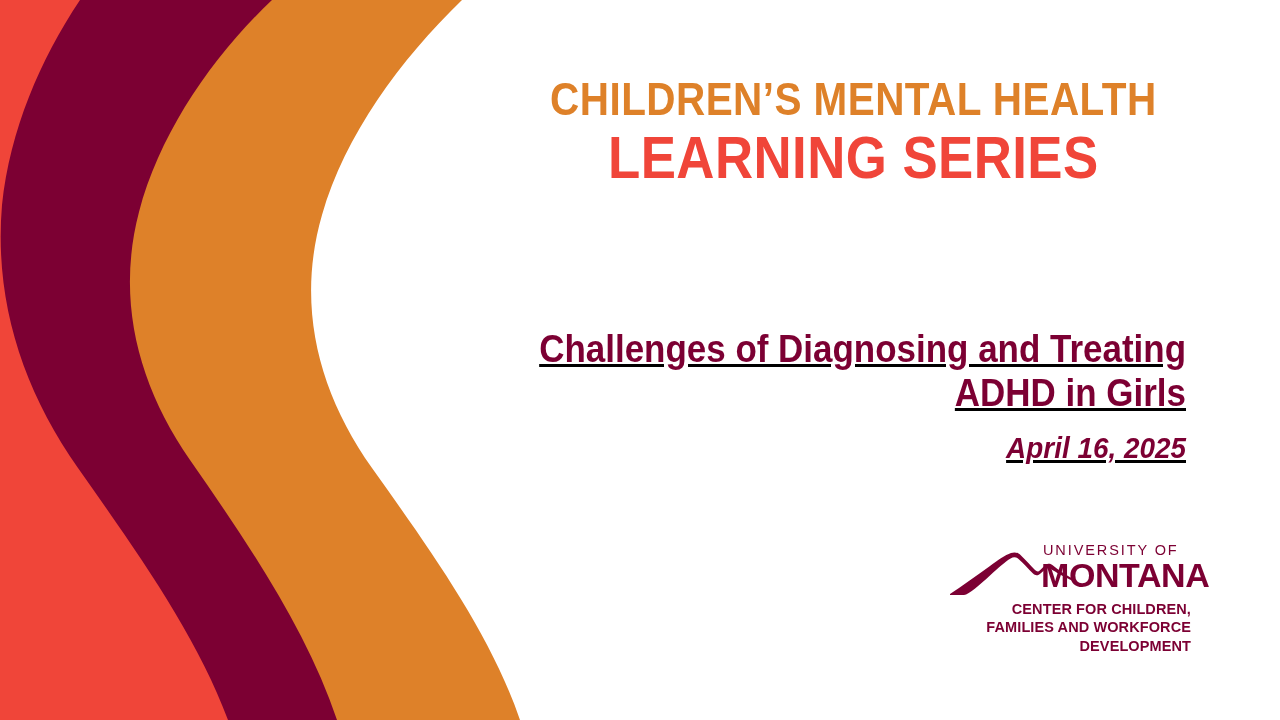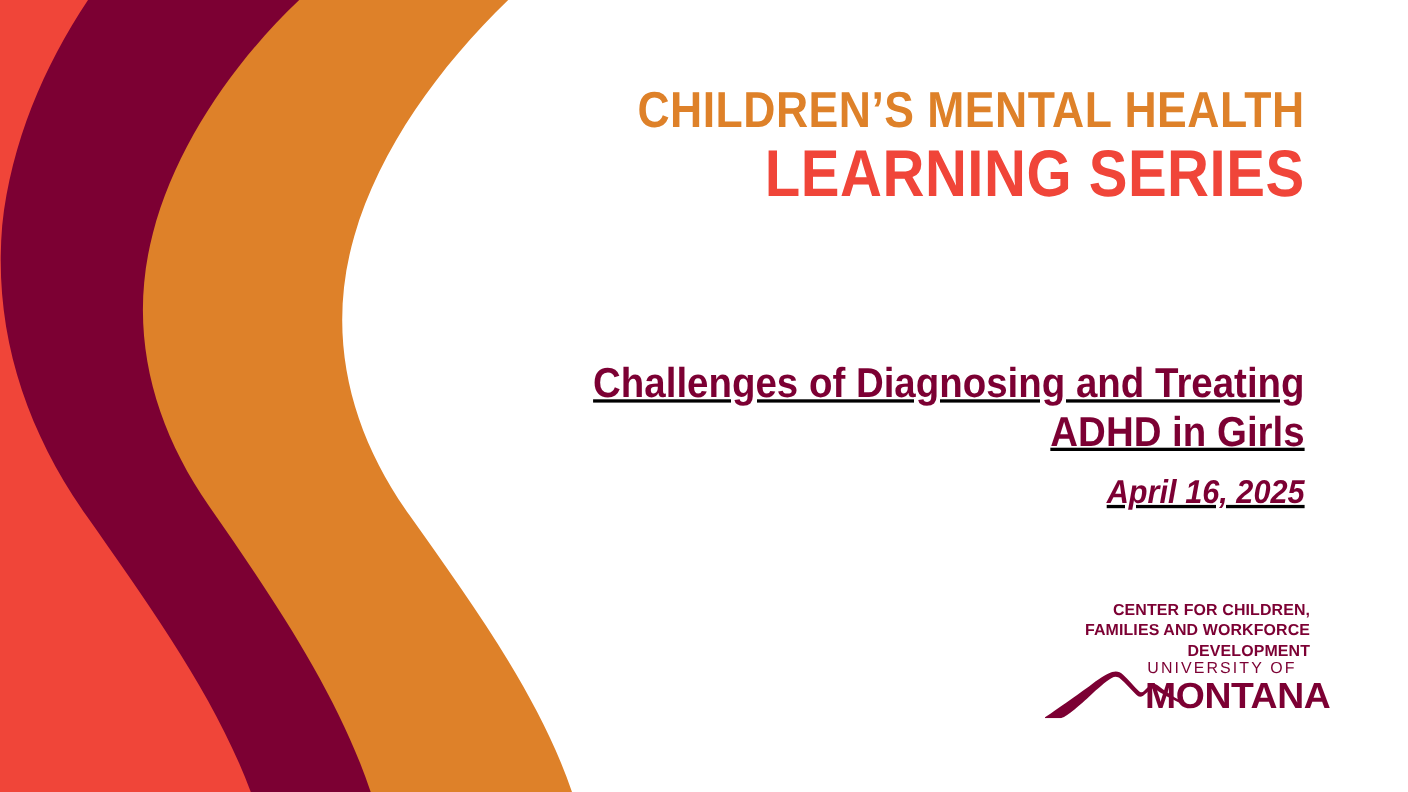--- a/index.html
+++ b/index.html
@@ -30,21 +30,21 @@
     height: 720px;
     pointer-events: none;
   }
 
   
   #title-block {
     position: absolute;
     left: 430px;
     top: 76px;
     width: 756px;
-    text-align: right;
+    text-align: center;
   }
 
   .title-line {
     display: block;
     font-family: "Liberation Sans Narrow", "Liberation Sans", sans-serif;
     font-weight: bold;
     line-height: 1.0;
     letter-spacing: 0.5px;
     white-space: nowrap;
     transform: scaleX(0.88);
@@ -202,26 +202,20 @@
     <span class="title-line" id="title-line-secondary">LEARNING SERIES</span>
   </div>
 
   <div id="session-block">
     <span class="session-line">Challenges of Diagnosing and Treating</span>
     <span class="session-line">ADHD in Girls</span>
     <span id="session-date">April 16, 2025</span>
   </div>
 
   <div id="um-logo">
-
-    <div id="logo-center-name">
-      <span class="logo-center-line">CENTER FOR CHILDREN,</span>
-      <span class="logo-center-line">FAMILIES AND WORKFORCE</span>
-      <span class="logo-center-line">DEVELOPMENT</span>
-    </div>
 
     <div id="logo-top">
 
       <svg id="logo-mountain" viewBox="0 0 128 50" preserveAspectRatio="none" aria-hidden="true">
         <path fill="#7C0033" d="M 2,49
                  C 14,41 28,31 42,21
                  C 50,15 57,10 63,8
                  C 67,6.8 70,7.6 73,10.4
                  C 78,15 83,21 87,25
                  C 89,26.8 90.5,26.8 92,25.2
@@ -239,15 +233,21 @@
                  C 32,39.6 21,49.4 16,50
                  L 2,50 Z"></path>
       </svg>
 
       <div id="logo-wordmark">
         <span id="logo-university-of">UNIVERSITY OF</span>
         <span id="logo-montana">MONTANA</span>
       </div>
     </div>
 
+    <div id="logo-center-name">
+      <span class="logo-center-line">CENTER FOR CHILDREN,</span>
+      <span class="logo-center-line">FAMILIES AND WORKFORCE</span>
+      <span class="logo-center-line">DEVELOPMENT</span>
+    </div>
+
   </div>
 
 </div>
 
 </body></html>

